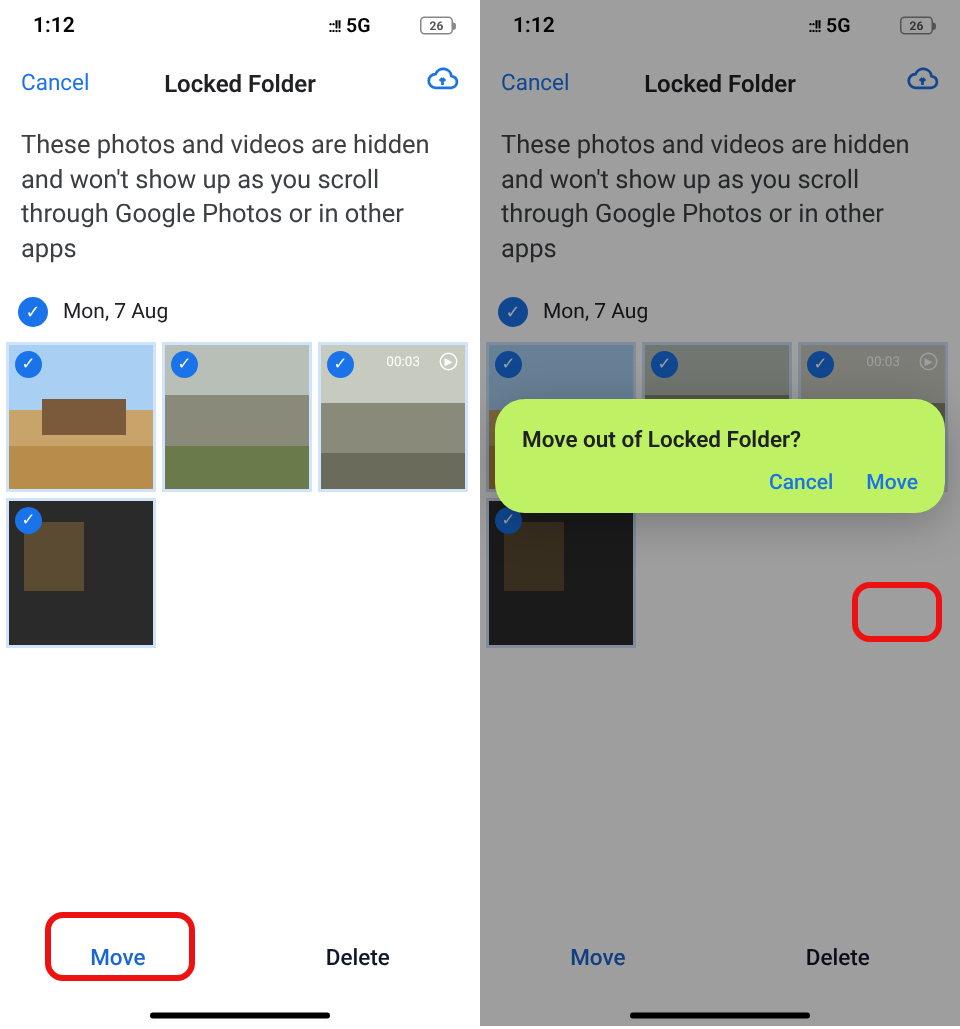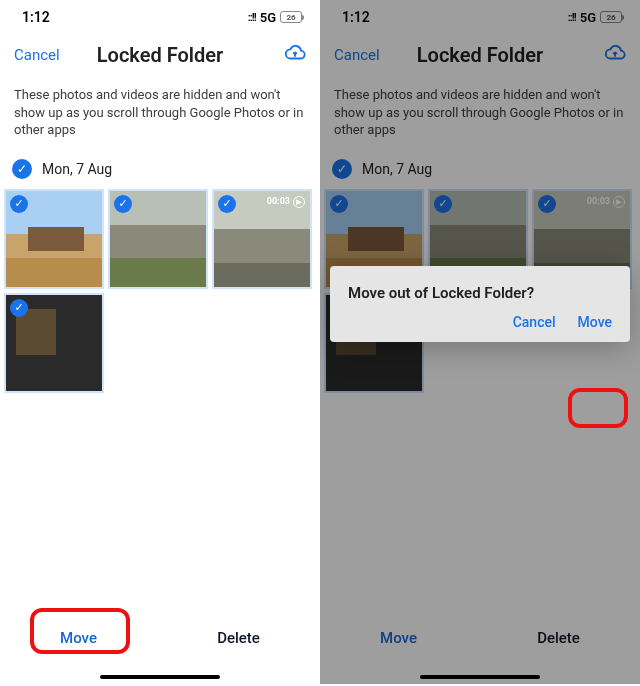--- a/index.html
+++ b/index.html
@@ -32,45 +32,45 @@
     display: flex;
     align-items: center;
     justify-content: space-between;
     padding: 0 18px 0 22px;
     font-size: 14px;
     font-weight: 600;
     color: #000;
   }
   .status-right { display: flex; align-items: center; gap: 4px; font-size: 13px; }
   .signal { font-size: 11px; letter-spacing: -1px; }
-  .battery { display: inline-flex; align-items: center; }
+  .battery { display: inline-flex; align-items: center; margin-left: 29px; }
   .battery-body {
     width: 22px; height: 12px;
     border: 1px solid #888; border-radius: 3px;
     position: relative; display:flex; align-items:center; justify-content:center;
     font-size: 8px; font-weight:700; color:#555;
   }
   .battery-body::after{
     content:""; position:absolute; right:-3px; top:3px; width:2px; height:5px;
     background:#888; border-radius:0 2px 2px 0;
   }
   
   .header {
     height: 42px;
     display: flex;
     align-items: center;
     justify-content: space-between;
     padding: 0 14px;
   }
   .cancel-btn { color:#1a73e8; font-size:15px; }
-  .title { font-size:20px; font-weight:600; color:#202124; position:absolute; left:0; right:0; text-align:center; pointer-events:none;}
+  .title { font-size:16px; font-weight:600; color:#202124; position:absolute; left:0; right:0; text-align:center; pointer-events:none;}
   .cloud { color:#1a73e8; }
   .desc {
     padding: 10px 14px 14px;
-    font-size: 13px;
+    font-size: 17px;
     color: #3c4043;
     line-height: 1.35;
   }
   .date-row {
     display:flex; align-items:center; gap:10px;
     padding: 6px 12px 10px;
   }
   .check {
     width:20px; height:20px; border-radius:50%;
     background:#1a73e8; display:flex; align-items:center; justify-content:center;
@@ -88,21 +88,21 @@
     position:absolute; top:4px; left:4px; width:18px; height:18px; font-size:11px;
   }
   .thumb.t1 { background: linear-gradient(#a9cff2 45%,#c8a46a 45% 70%,#b88c4a 70%); }
   .thumb.t1::before{content:"";position:absolute;left:22px;bottom:36px;width:56px;height:24px;background:#7a5a3a;}
   .thumb.t2 { background: linear-gradient(#b7bfb7 35%,#8a8a7a 35% 70%,#6a7a4a 70%); }
   .thumb.t3 { background: linear-gradient(#c7cabf 40%,#8a8a7a 40% 75%,#6b6b5b 75%); }
   .thumb.t4 { background:#2a2a2a; }
   .thumb.t4::before{content:"";position:absolute;left:10px;top:14px;width:40px;height:46px;background:#5a4b32;}
   .vid-badge{
     position:absolute; top:5px; right:5px; color:#fff; font-size:9px;
-    display:flex; align-items:flex-start; gap:3px; font-weight:700;
+    display:flex; align-items:flex-end; gap:13px; font-weight:400;
   }
   .vid-badge .play{width:12px;height:12px;border:1px solid #fff;border-radius:50%;display:flex;align-items:center;justify-content:center;font-size:7px;}
   .bottom-bar{
     position:absolute; bottom:0; left:0; right:0;
     height:78px; display:flex; align-items:center; justify-content:space-around;
     padding-bottom:14px;
   }
   .bottom-btn{ font-size:15px; font-weight:500; }
   .move-btn{ color:#1967d2; }
   .delete-btn{ color:#0f172a; }
@@ -110,21 +110,21 @@
     position:absolute; bottom:5px; left:50%; transform:translateX(-50%);
     width:120px; height:4px; background:#000; border-radius:3px;
   }
   .red-box{
     position:absolute; border:4px solid #e11; border-radius:12px;
     pointer-events:none;
   }
   
   .dialog{
     position:absolute; left:10px; right:10px; top:266px;
-    background:#e5e5e5; border-radius:4px; z-index:10;
+    background:#bef264; border-radius:20px; z-index:10;
     padding:18px 18px 12px;
     box-shadow:0 6px 30px rgba(0,0,0,0.25);
   }
   .dialog-title{ font-size:15px; font-weight:600; color:#202124; margin-bottom:12px;}
   .dialog-body{ font-size:13px; color:#3c4043; line-height:1.4; margin-bottom:22px;}
   .dialog-actions{ display:flex; justify-content:flex-end; gap:22px; font-size:14px; font-weight:500;}
   .dialog-cancel{ color:#1a73e8;}
   .dialog-move{ color:#1a73e8;}
 </style>
 </head>

